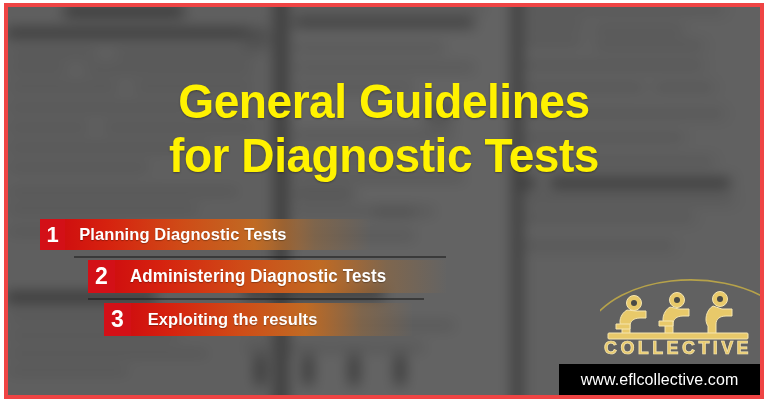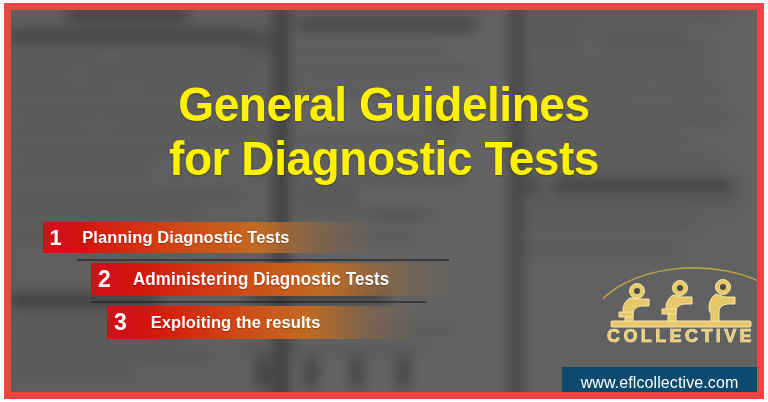--- a/index.html
+++ b/index.html
@@ -12,21 +12,21 @@
   .poster{
     position:relative;width:768px;height:402px;
     box-sizing:border-box;
     background:#ffffff;
     padding:4px;
   }
   
   .gold-frame{
     position:absolute;left:4px;top:3px;right:4px;bottom:3px;
     box-sizing:border-box;
-    border:7px solid #ef4444;
+    border:4px solid #ef4444;
     background:#5a5a5a;
     overflow:hidden;
   }
   
   .bg-wrap{
     position:absolute;inset:0;overflow:hidden;
   }
   .bg-paper{
     position:absolute;inset:-14px;
     filter:blur(7px) grayscale(100%);
@@ -106,26 +106,26 @@
   .item.i3 .num{width:27px;flex:0 0 27px;font-size:23px;}
   .item.i3 .bar{padding-left:14px;}
   
   .rule{position:absolute;height:2px;background:rgba(25,25,25,.55);}
   
   .pdf-icon{
     position:absolute;left:497px;top:237px;width:72px;height:90px;
   }
   
   .logo{
-    position:absolute;left:592px;top:254px;width:160px;height:86px;
+    position:absolute;left:592px;top:269px;width:160px;height:86px;
   }
   
   .urlbar{
     position:absolute;left:551px;top:357px;right:0;height:31px;
-    background:#0c4a6e;
+    background:#000000;
     display:flex;align-items:center;justify-content:center;
   }
   .urlbar .u{
     color:#ffffff;font-size:16px;letter-spacing:0.1px;
   }
 </style>
 </head>
 <body>
 
 <div class="poster">

